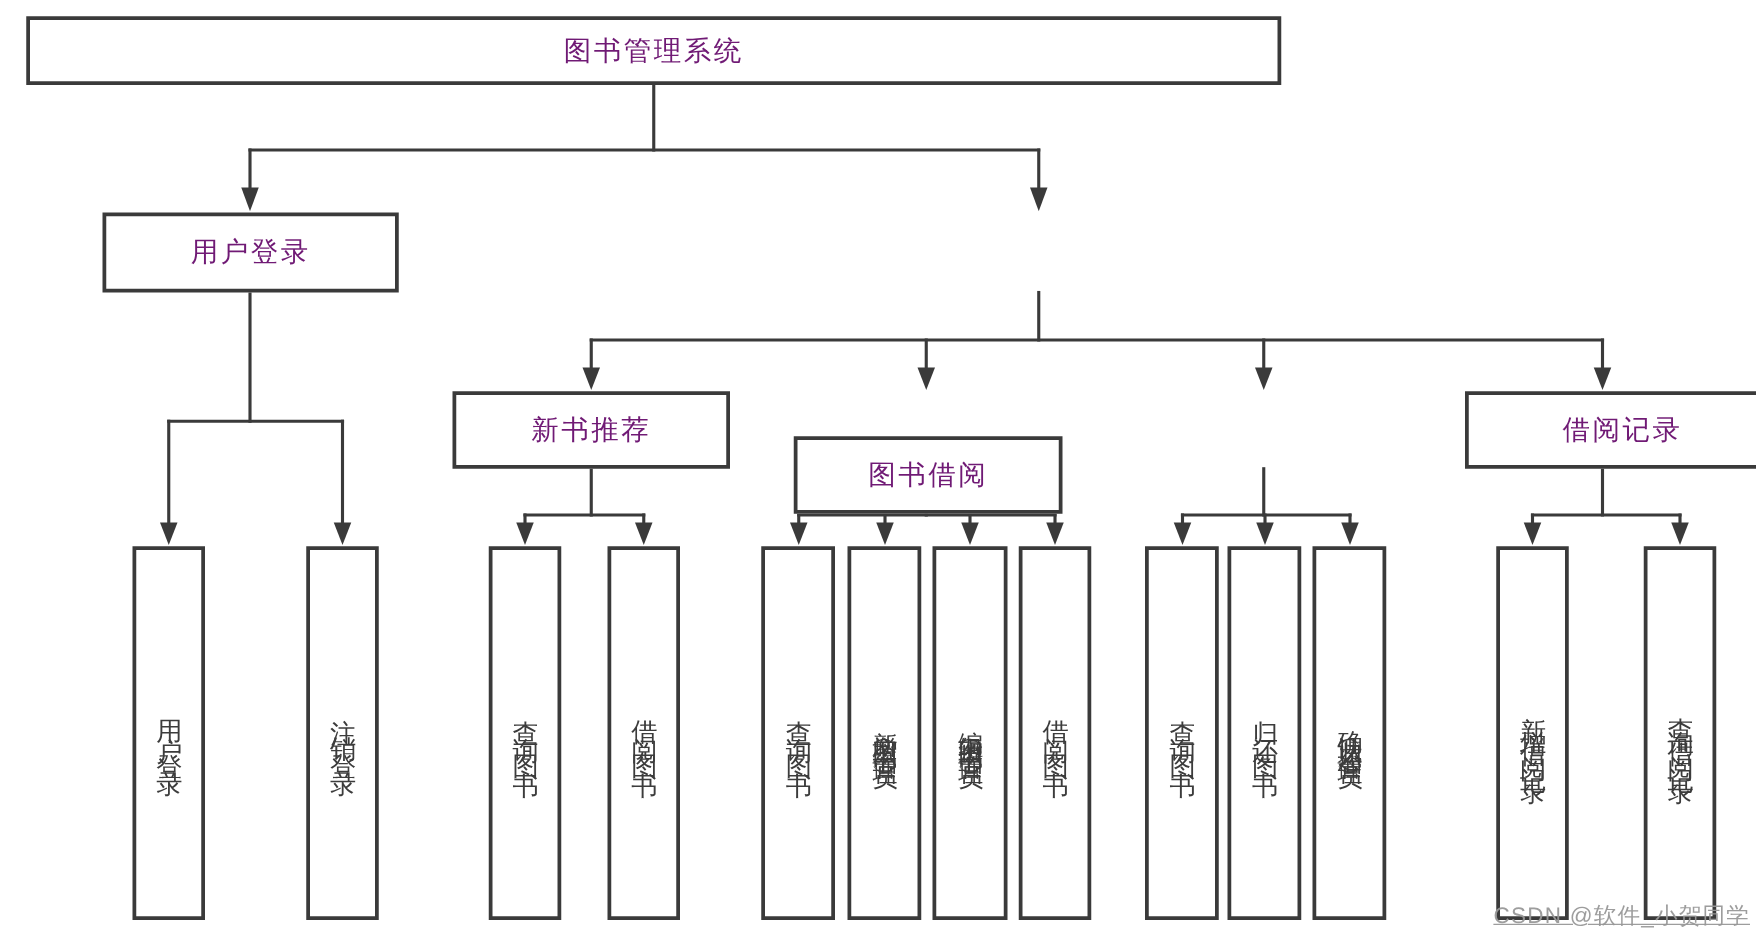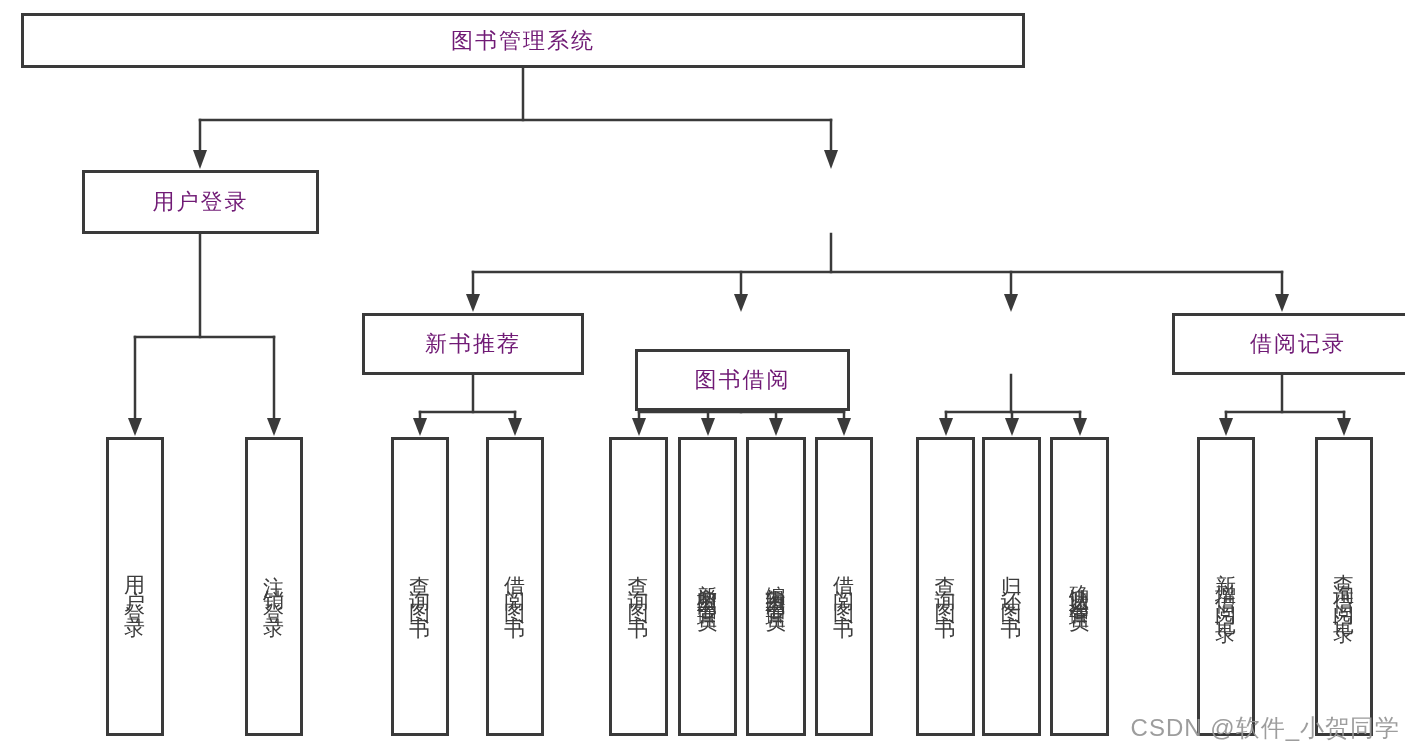--- a/index.html
+++ b/index.html
@@ -45,24 +45,25 @@
     letter-spacing: 14px;
     line-height: 1;
   }
   .vtext.mid   { letter-spacing: 10px; }
   .vtext.tight { letter-spacing: 4px; font-size: 20px; }
   .watermark {
     position: absolute;
     right: 5px;
     bottom: 3px;
     z-index: 3;
-    font-size: 24px;
+    font-size: 18px;
     color: rgba(152,152,152,0.95);
     letter-spacing: 1px;
     white-space: nowrap;
+    text-decoration: underline;
   }
   
   #n-root  { left: 21px;   top: 13px;  width: 1004px; height: 55px; }
   #n-login { left: 82px;   top: 170px; width: 237px;  height: 64px; }
   #n-mgmt  { left: 712px;  top: 170px; width: 237px;  height: 64px; }
   #n-g0 { left: 362px;  top: 313px; width: 222px; height: 62px; }
   #n-g1 { left: 635px;  top: 313px; width: 215px; height: 62px; margin-top: 36px; }
   #n-g2 { left: 903px;  top: 313px; width: 216px; height: 62px; }
   #n-g3 { left: 1172px; top: 313px; width: 252px; height: 62px; }
   .leaf { top: 437px; width: 58px; height: 299px; }

